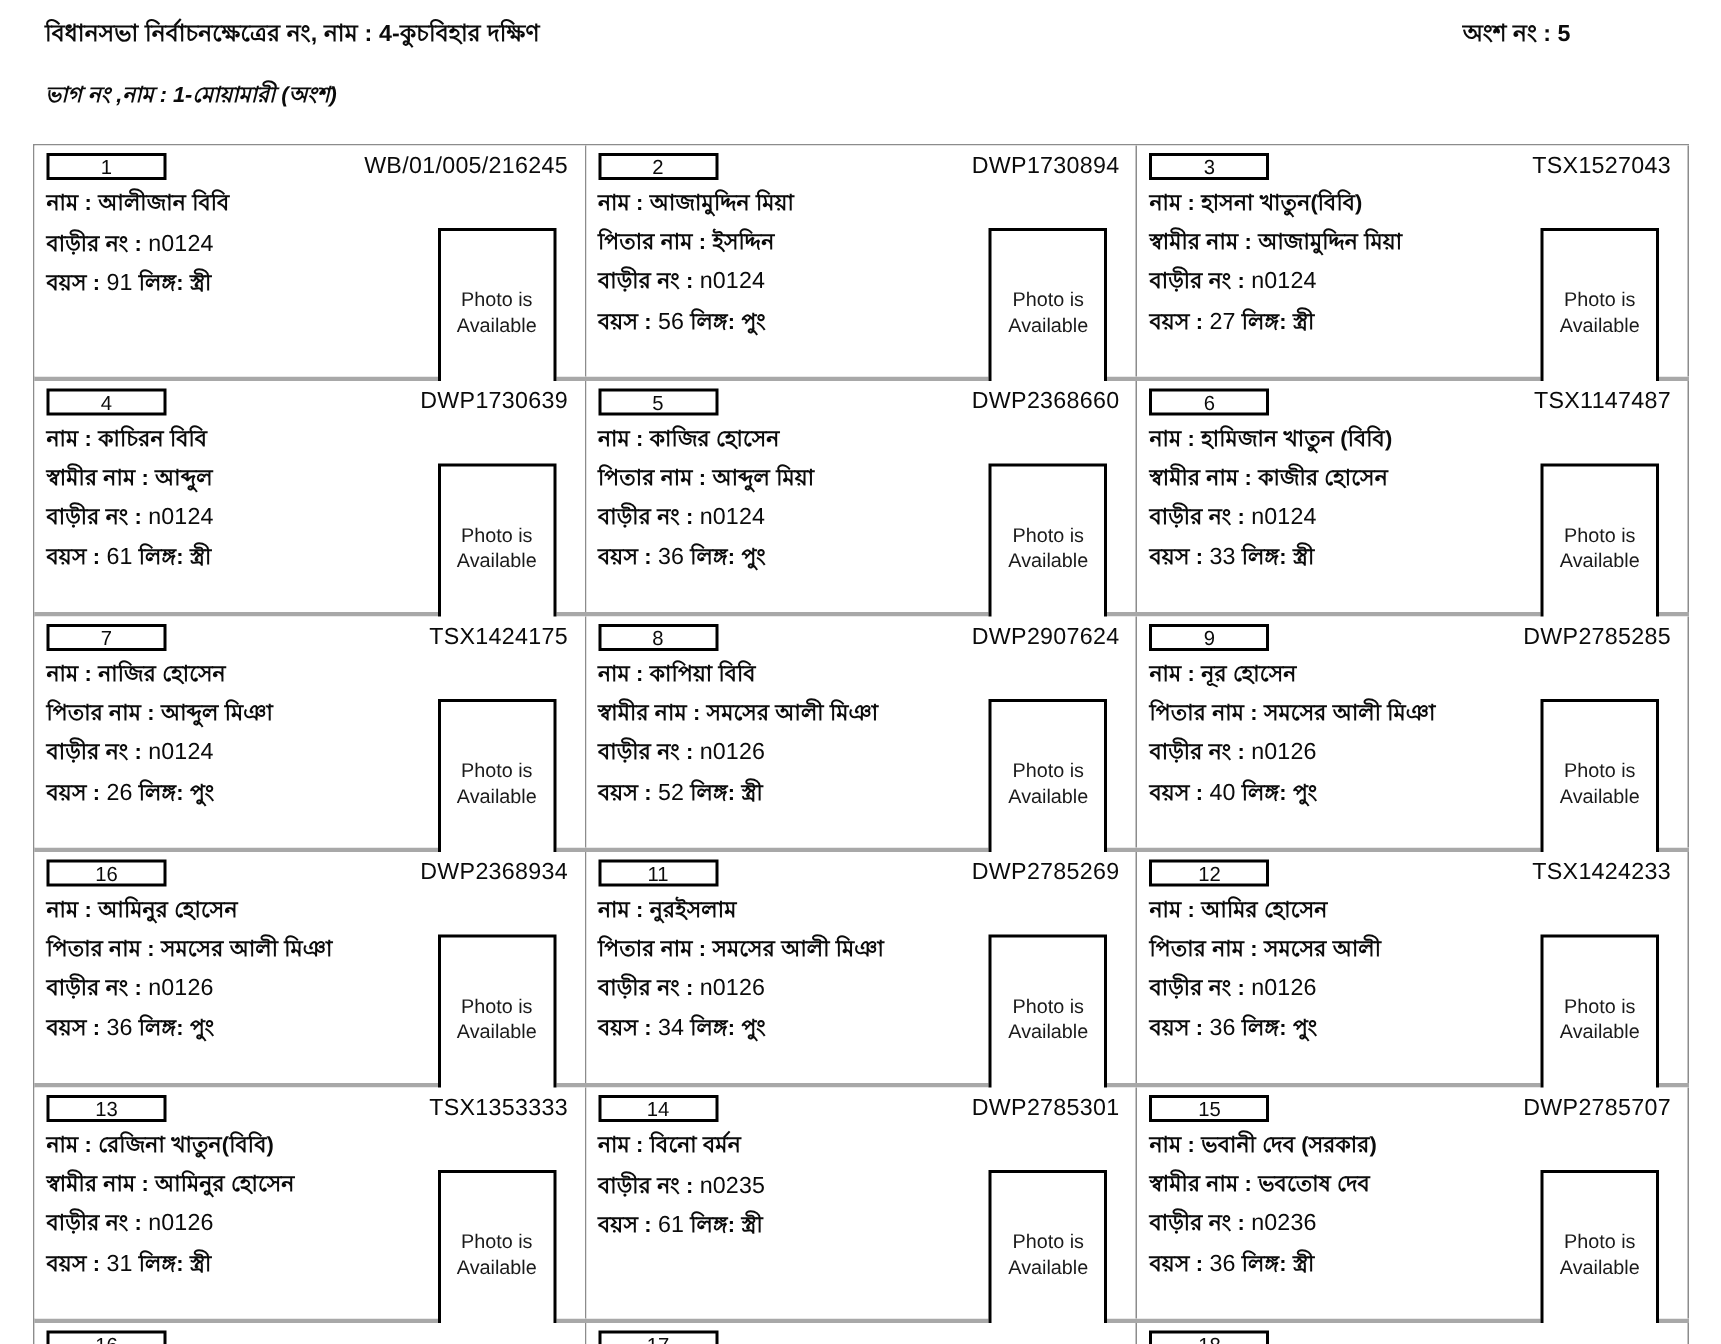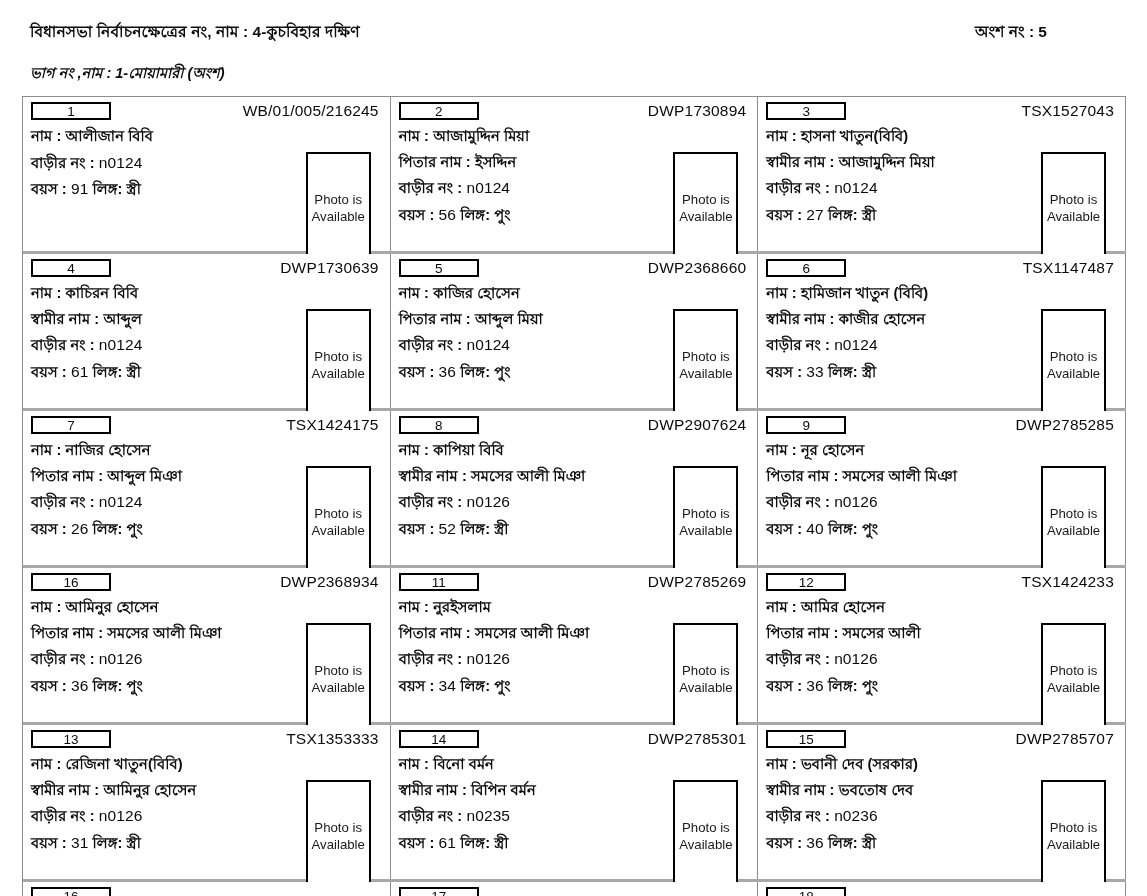--- a/index.html
+++ b/index.html
@@ -19,21 +19,20 @@
 
   
   .page-header {
     padding: 10px 22px 0 30px;
   }
   .header-row {
     display: flex;
     align-items: baseline;
     justify-content: space-between;
     width: 100%;
-    margin-top: 10px;
   }
   .hdr-left {
     font-size: 15.5px;
     font-weight: 700;
     letter-spacing: 0.1px;
     white-space: nowrap;
   }
   .hdr-right {
     font-size: 15.5px;
     font-weight: 700;
@@ -135,21 +134,21 @@
     font-family: "Liberation Sans", sans-serif;
     font-weight: 400;
     font-size: 15.5px;
   }
 
   
   .photo-box {
     position: absolute;
     right: 12px;
     top: 28px;
-    width: 65px;
+    width: 79px;
     height: 111px;
     border: 2px solid #000;
     box-sizing: border-box;
     display: flex;
     align-items: center;
     justify-content: center;
     background: #fff;
   }
   .photo-text {
     font-size: 13.2px;
@@ -413,21 +412,20 @@
         </div>
       </div>
       <div class="voter-card">
         <div class="card-top">
           <div class="serial-box">14</div>
           <div class="epic-id">DWP2785301</div>
         </div>
         <div class="card-body">
           <div class="detail-lines">
             <div class="dline"><span class="lbl">নাম :</span> <span class="val ">বিনো বর্মন</span></div>
-            <div class="dline"><span class="lbl">স্বামীর নাম :</span> <span class="val ">বিপিন বর্মন</span></div>
             <div class="dline"><span class="lbl">বাড়ীর নং :</span> <span class="val houseno">n0235</span></div>
             <div class="dline"><span class="lbl">বয়স :</span> <span class="val num">61</span>  <span class="lbl">লিঙ্গ:</span> <span class="val ">স্ত্রী</span></div>
           </div>
           <div class="photo-box">
             <div class="photo-text"><span>Photo is</span><br><span>Available</span></div>
           </div>
         </div>
       </div>
       <div class="voter-card col-3">
         <div class="card-top">

